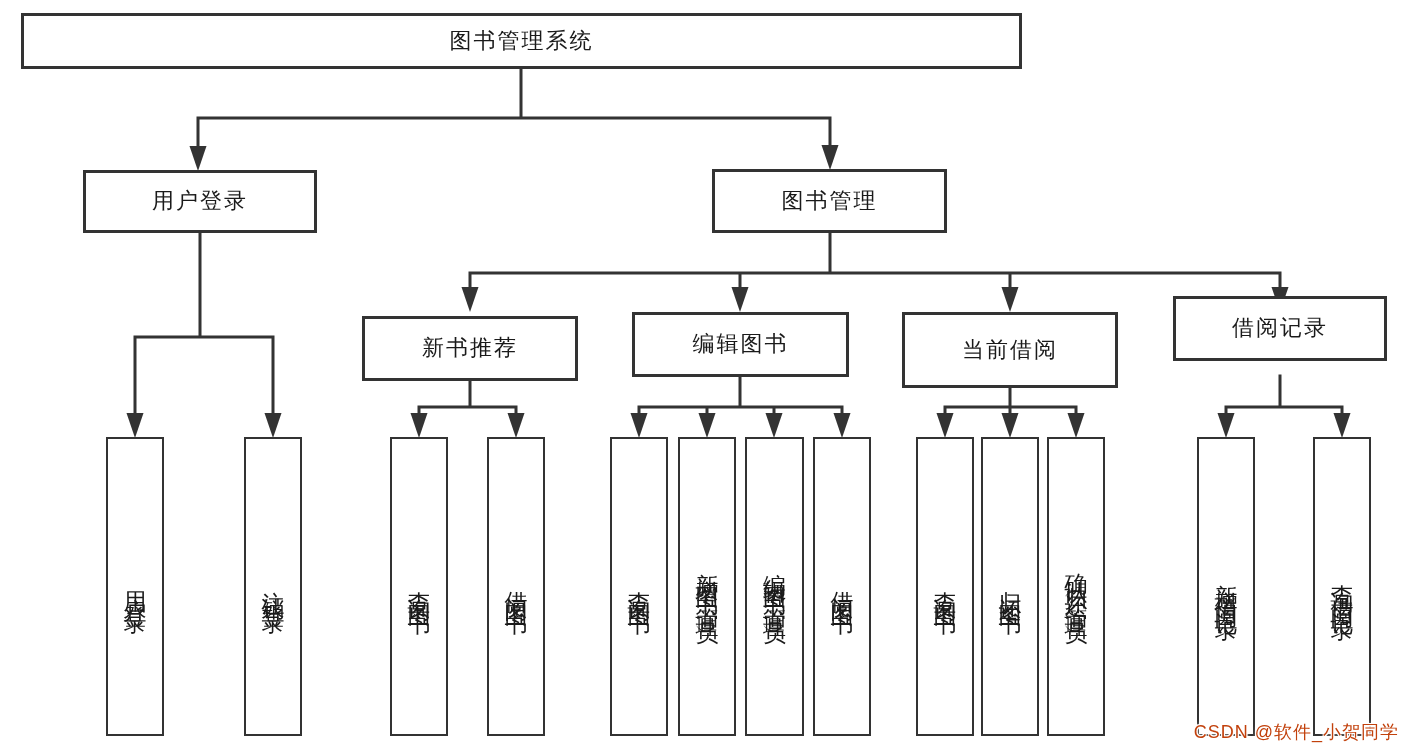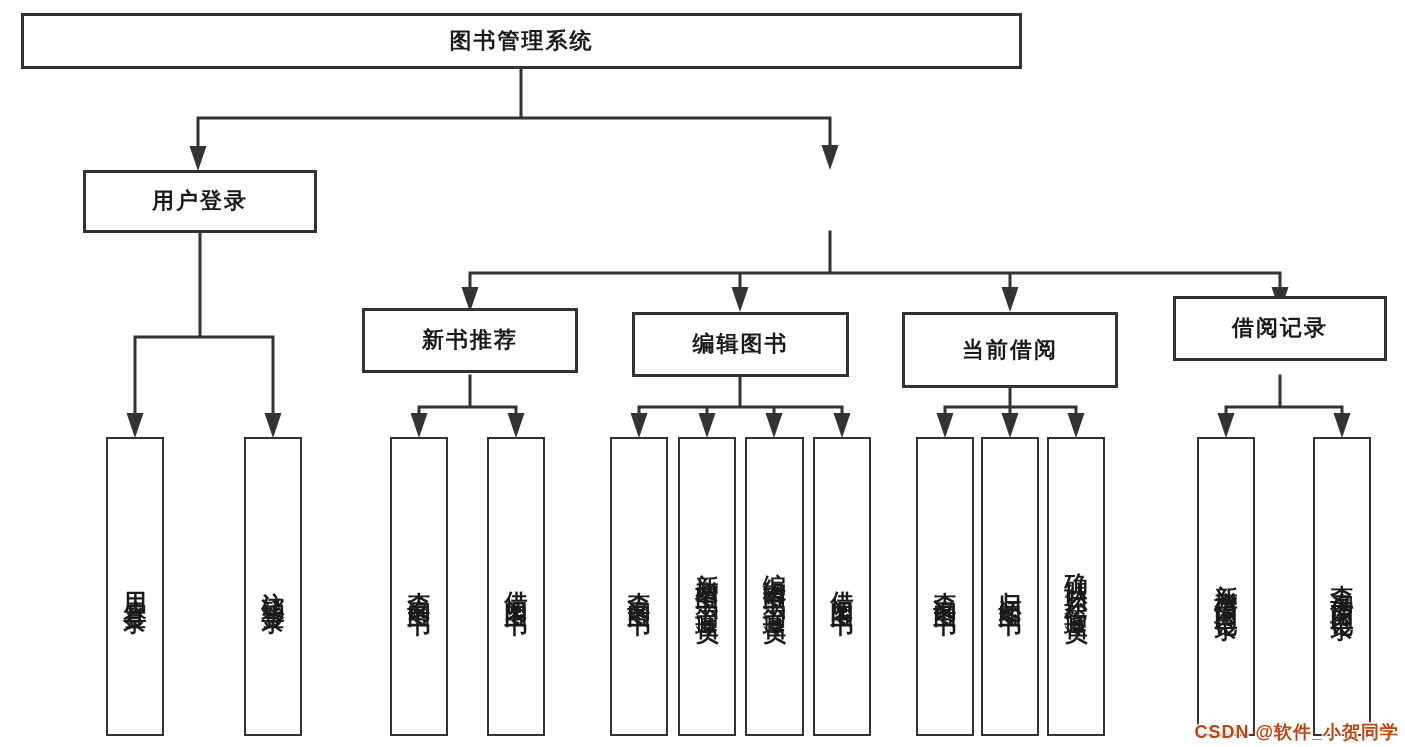--- a/index.html
+++ b/index.html
@@ -1,18 +1,18 @@
 <!DOCTYPE html>
 <html><head>
 <meta charset="utf-8">
 <style>
   html,body{margin:0;padding:0;background:#fff;}
   #stage{
     position:relative;width:1405px;height:747px;background:#ffffff;
-    font-family:"Liberation Sans","DejaVu Sans",sans-serif;overflow:hidden;font-weight:bold;
+    font-family:"Liberation Sans","DejaVu Sans",sans-serif;overflow:hidden;
   }
   #wires{position:absolute;left:0;top:0;width:1405px;height:747px;}
   .node{
     position:absolute;background:#ffffff;border:3px solid #333333;box-sizing:border-box;
     display:flex;align-items:center;justify-content:center;
   }
   .leaf{border-width:2px;}
   .lbl{
     font-size:22px;color:#1a1a1a;letter-spacing:2px;white-space:nowrap;line-height:1.2;
   }
@@ -62,22 +62,25 @@
     </g>
   </svg>
 
   <div class="node" style="left:21px;top:13px;width:1001px;height:56px">
     <span class="lbl">图书管理系统</span>
   </div>
 
   <div class="node" style="left:83px;top:170px;width:234px;height:63px">
     <span class="lbl">用户登录</span>
   </div>
+  <div class="node" style="left:712px;top:169px;width:235px;height:64px">
+    <span class="lbl">图书管理</span>
+  </div>
 
-  <div class="node" style="left:362px;top:308px;width:216px;height:65px">
+  <div class="node" style="left:362px;top:316px;width:216px;height:65px">
     <span class="lbl">新书推荐</span>
   </div>
   <div class="node" style="left:632px;top:312px;width:217px;height:65px">
     <span class="lbl">编辑图书</span>
   </div>
   <div class="node" style="left:902px;top:312px;width:216px;height:76px">
     <span class="lbl">当前借阅</span>
   </div>
   <div class="node" style="left:1173px;top:296px;width:214px;height:65px">
     <span class="lbl">借阅记录</span>

